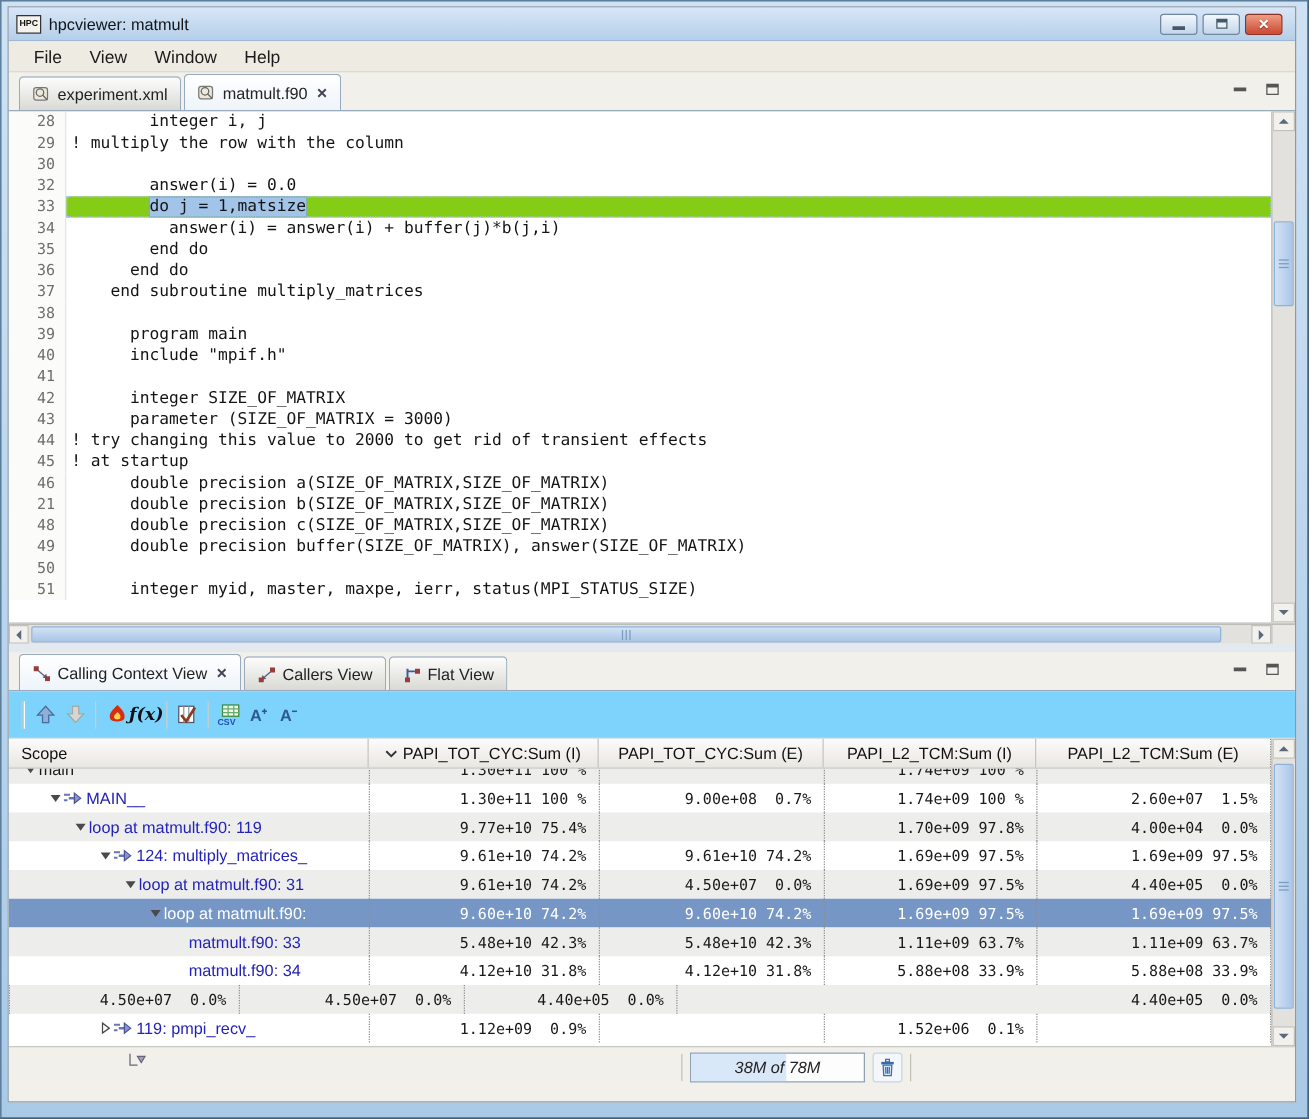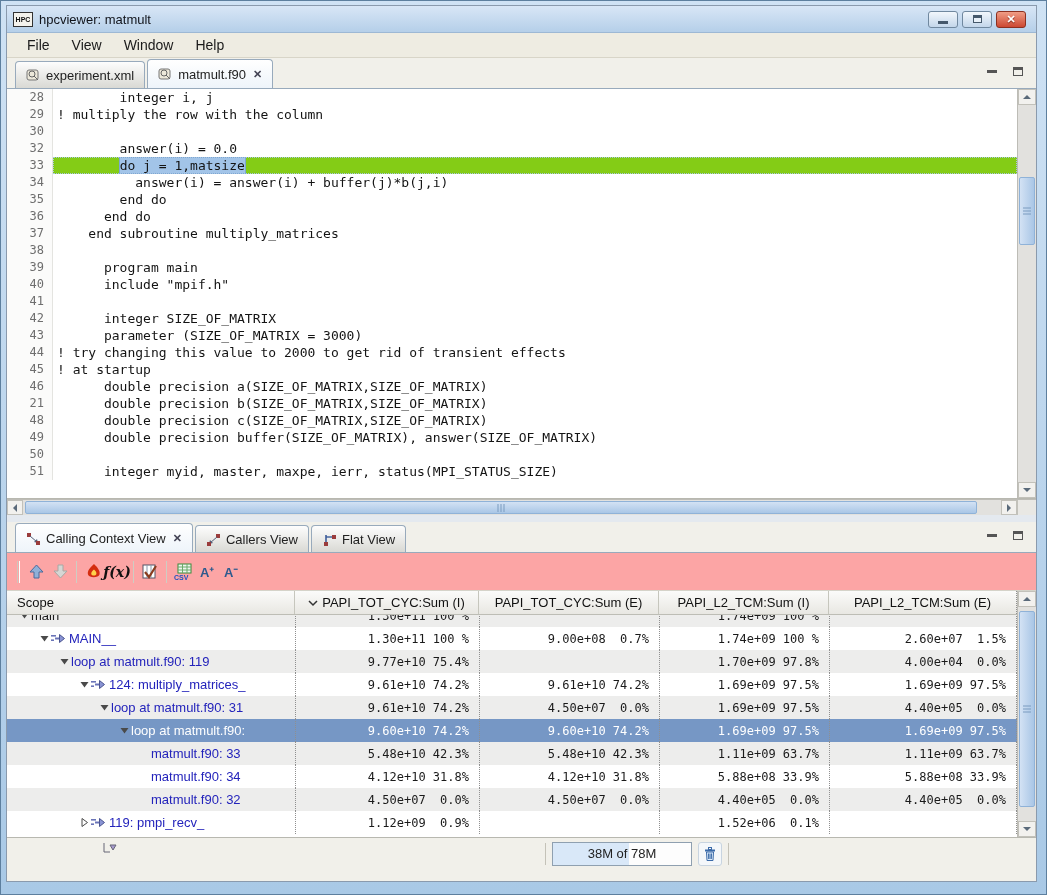--- a/index.html
+++ b/index.html
@@ -65,21 +65,21 @@
   .arr { width:0; height:0; border:4px solid transparent; }
   .arr.up { border-bottom-color:#5a6a7a; margin-top:-4px; }
   .arr.down { border-top-color:#5a6a7a; margin-bottom:-4px; }
   .arr.left { border-right-color:#5a6a7a; margin-left:-4px; }
   .arr.right { border-left-color:#5a6a7a; margin-right:-4px; }
   .corner { flex:0 0 19px; background:#e9e8e4; border-left:1px solid #c2c1ba; }
 
   .sash { height:7px; background:#e4e9ef; flex:0 0 auto; }
 
   
-  .toolbar { height:38px; background:#fca5a5; display:flex; align-items:center; padding-left:6px;
+  .toolbar { height:38px; background:#7dd3fc; display:flex; align-items:center; padding-left:6px;
              flex:0 0 auto; border-bottom:1px solid #d5d3c9; }
   .tb-handle { width:3px; height:22px; border-left:1px solid #cac8be; border-right:1px solid #fff; margin:0 4px; }
   .tb-sep { width:1px; height:22px; background:#cfcdc3; margin:0 4px; }
   .tb-btn { width:24px; height:24px; display:flex; align-items:center; justify-content:center; border-radius:3px; }
   .fx { font-family:"DejaVu Serif",serif; font-style:italic; font-size:14px; font-weight:bold; color:#111; }
   .fontbtn { font-size:13px; font-weight:bold; color:#2d5a8e; }
 
   
   .table-zone { flex:0 0 auto; display:flex; background:#fff; border-bottom:1px solid #b8b8b0; }
   .table-main { flex:1; overflow:hidden; }
@@ -102,21 +102,21 @@
             font-family:"DejaVu Sans Mono",monospace; font-size:12px; color:#1a1a1a; white-space:pre;
             border-left:1px dotted #8f8f8f; }
   .selected .m-cell { color:#fff; }
   .w-scope { width:288px; flex:0 0 auto; }
   .w-c1 { width:184px; flex:0 0 auto; } .w-c2 { width:180px; flex:0 0 auto; }
   .w-c3 { width:170px; flex:0 0 auto; } .w-c4 { flex:1; border-right:1px dotted #8f8f8f; }
 
   
   .statusbar { flex:1; min-height:33px; background:#f1f0ea; position:relative; }
   .fastview { position:absolute; left:95px; top:4px; }
-  .mem-wrap { position:absolute; left:538px; top:4px; display:flex; align-items:center; gap:6px; }
+  .mem-wrap { position:absolute; left:538px; top:4px; display:flex; align-items:center; gap:6px;font-style:italic; }
   .mem-sep { width:1px; height:22px; background:#c4c2b8; }
   .mem-gauge { position:relative; width:140px; height:24px; border:1px solid #8fa0b0; background:#fdfdfd; overflow:hidden; }
   .mem-fill { position:absolute; left:0; top:0; bottom:0; width:55%; background:#d9e8f8; }
   .mem-text { position:relative; width:100%; text-align:center; line-height:22px; font-size:13px; color:#222; }
   .trash-btn { width:24px; height:24px; display:flex; align-items:center; justify-content:center; border:1px solid #c8d4e0; border-radius:3px; background:#f4f7fa; }
 </style>
 </head>
 <body>
 
 <div class="frame">
@@ -529,24 +529,20 @@
                 <div class="scope-cell w-scope" style="padding-left: 130px;">
                   <span class="expander"></span>
                   <span class="t-label">matmult.f90: 34</span>
                 </div>
                 <div class="m-cell w-c1">4.12e+10 31.8%</div>
                 <div class="m-cell w-c2">4.12e+10 31.8%</div>
                 <div class="m-cell w-c3">5.88e+08 33.9%</div>
                 <div class="m-cell w-c4">5.88e+08 33.9%</div>
               </div>
               <div class="trow r-even">
-                <div class="scope-cell w-scope" style="padding-left: 130px;">
-                  <span class="expander"></span>
-                  <span class="t-label">matmult.f90: 32</span>
-                </div>
                 <div class="m-cell w-c1">4.50e+07  0.0%</div>
                 <div class="m-cell w-c2">4.50e+07  0.0%</div>
                 <div class="m-cell w-c3">4.40e+05  0.0%</div>
                 <div class="m-cell w-c4">4.40e+05  0.0%</div>
               </div>
               <div class="trow">
                 <div class="scope-cell w-scope" style="padding-left: 70px;">
                   <span class="expander">
                     <svg width="11" height="11">
                       <polygon points="3,1.5 8.5,5.5 3,9.5" fill="#fdfdfd" stroke="#4a4a4a"></polygon>

